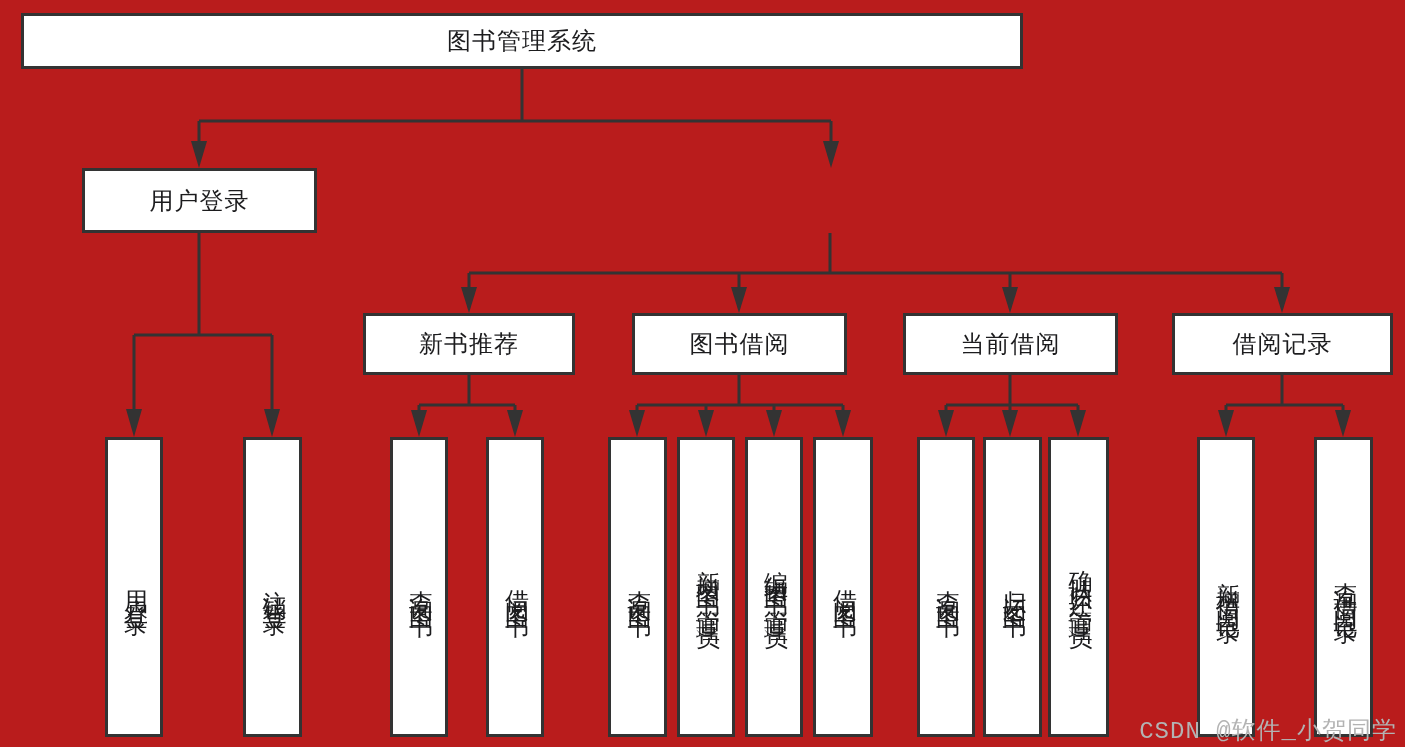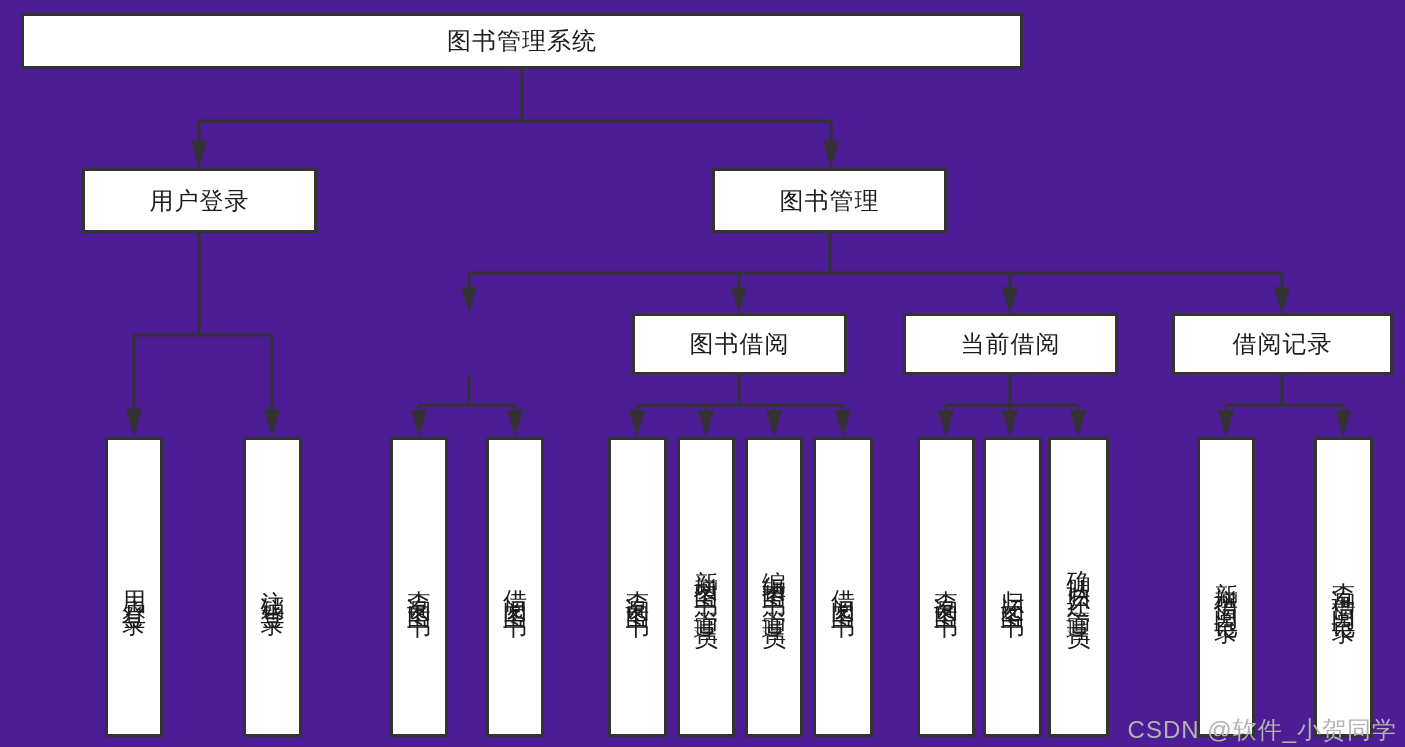--- a/index.html
+++ b/index.html
@@ -1,21 +1,21 @@
 <!DOCTYPE html>
 <html><head>
 <meta charset="utf-8">
 <style>
   html, body { margin: 0; padding: 0; background: #ffffff; }
   #stage {
     position: relative;
     width: 1405px;
     height: 747px;
-    background: #4c1d95;
-    font-family: Liberation Sans, sans-serif;
+    background: #b91c1c;
+    font-family: Liberation Mono, monospace;
     overflow: hidden;
   }
   #connectors {
     position: absolute;
     left: 0; top: 0;
     pointer-events: none;
   }
   #connectors path {
     fill: none;
     stroke: #333333;
@@ -126,22 +126,22 @@
     <g>
       <path d="M1282 375 V405 M1226 405 H1343 M1226 405 V412 M1343 405 V412"></path>
       <polygon points="1218,410 1234,410 1226,437"></polygon>
       <polygon points="1335,410 1351,410 1343,437"></polygon>
     </g>
   </svg>
 
   <div class="node hnode root">图书管理系统</div>
 
   <div class="node hnode l2-0">用户登录</div>
-  <div class="node hnode l2-1">图书管理</div>
 
+  <div class="node hnode l3-0">新书推荐</div>
   <div class="node hnode l3-1">图书借阅</div>
   <div class="node hnode l3-2">当前借阅</div>
   <div class="node hnode l3-3">借阅记录</div>
 
   <div class="node leaf lf-0">
     <span class="vtext">用户登录</span>
   </div>
   <div class="node leaf lf-1">
     <span class="vtext">注销登录</span>
   </div>

